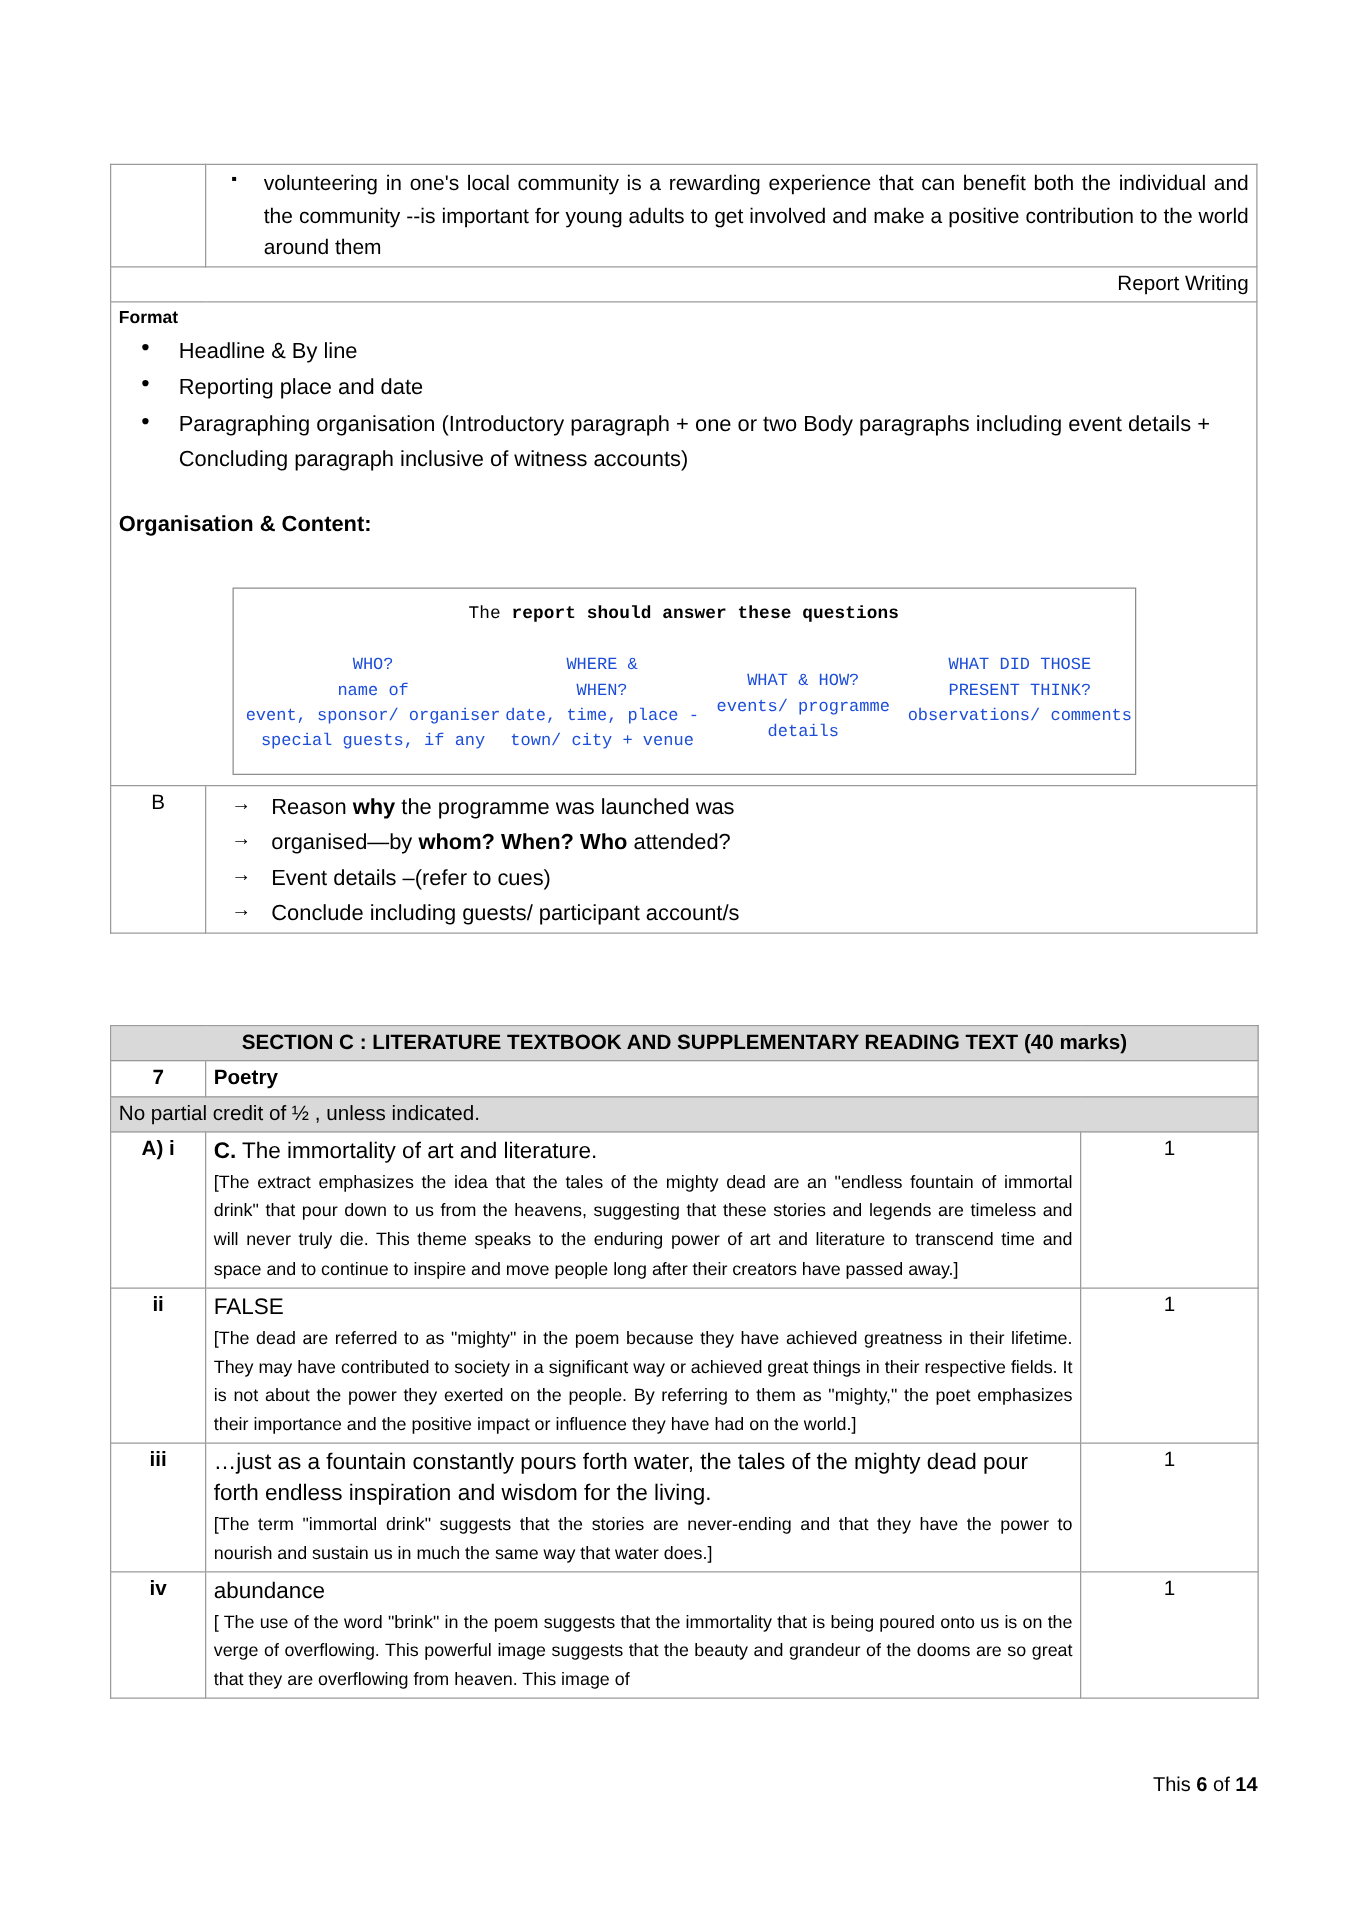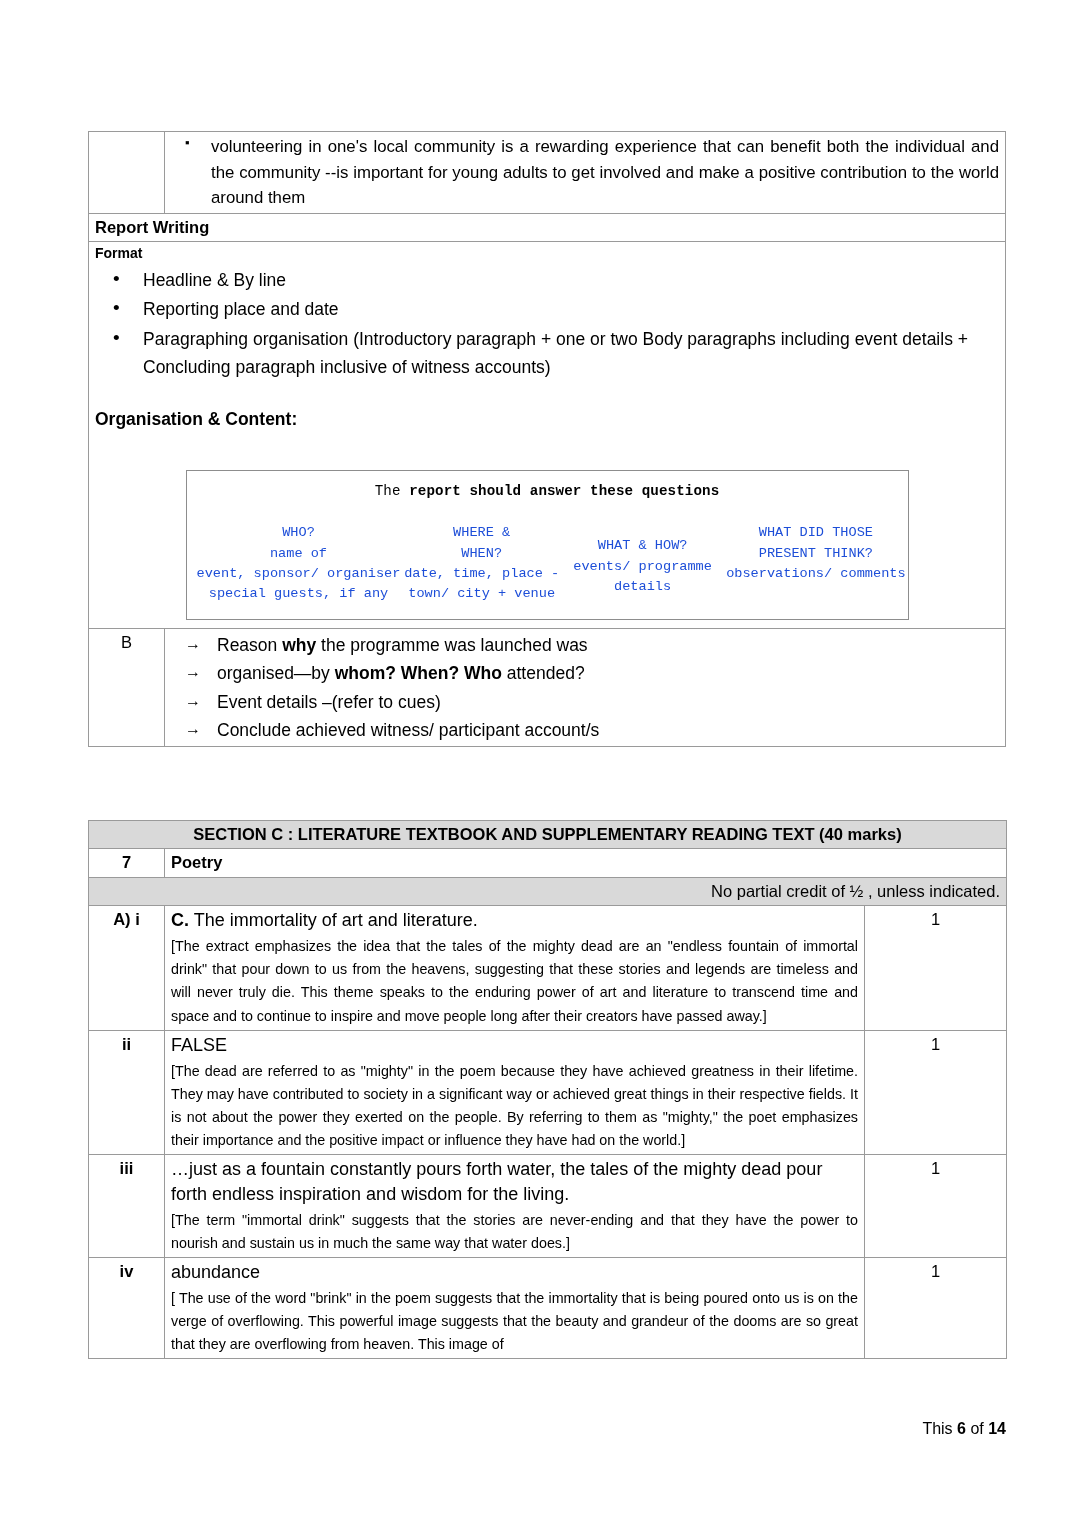--- a/index.html
+++ b/index.html
@@ -53,22 +53,22 @@
     line-height: 1.52;
   }
   .sq-list li::before {
     content: "\25AA";
     position: absolute;
     left: 14px; top: -1px;
     font-size: 13px;
   }
 
   .merged-title {
-    text-align: left;
-    font-weight: bold;
+    text-align: right;
+    font-weight: normal;
     font-size: 17.5px;
     padding: 6px 4px 4px 4px;
   }
 
   .format-cell {
     padding: 14px 12px 16px 12px;
   }
   .hd {
     font-weight: bold;
     font-size: 14px;
@@ -174,21 +174,21 @@
     font-size: 17px;
     padding-top: 3px;
   }
   .q-title {
     font-weight: bold;
     font-size: 17.5px;
     padding-top: 3px;
   }
   .note-banner {
     background: #d9d9d9;
-    text-align: right;
+    text-align: left;
     font-size: 14.2px;
     padding: 3px 4px 3px 4px;
   }
   .sub-label {
     text-align: center;
     font-weight: bold;
     font-size: 17px;
     padding-top: 6px;
   }
   .ans-cell { padding: 5px 10px 6px 10px; }
@@ -281,21 +281,21 @@
           </div>
         </td>
       </tr>
       <tr>
         <td class="b-label">B</td>
         <td class="arrow-cell">
           <ul class="arrow-list">
             <li><span>Reason </span><b>why</b><span> the programme was launched was</span></li>
             <li><span>organised—by </span><b>whom? When? Who</b><span> attended?</span></li>
             <li><span>Event details –(refer to cues)</span></li>
-            <li><span>Conclude achieved witness/ participant account/s</span></li>
+            <li><span>Conclude including guests/ participant account/s</span></li>
           </ul>
         </td>
       </tr>
     </tbody>
   </table>
 
   <table class="doc-table" id="table-bottom">
     <colgroup>
       <col class="b-col-1">
       <col class="b-col-2">

